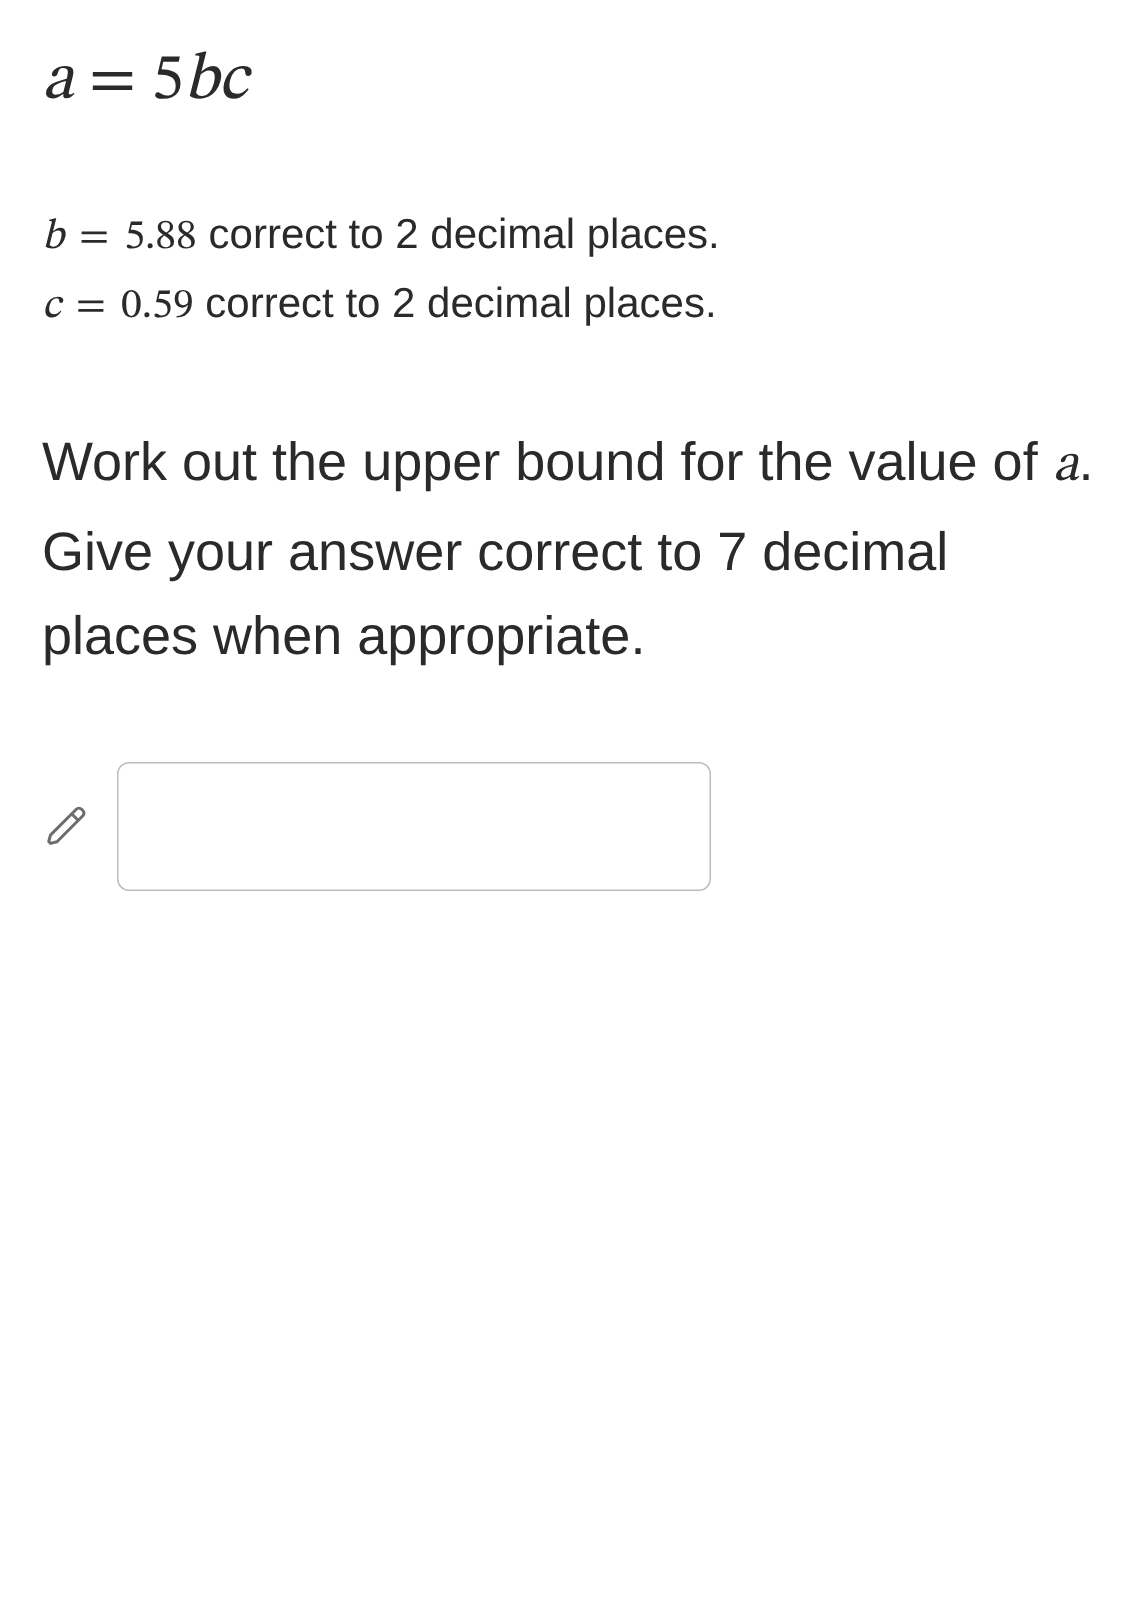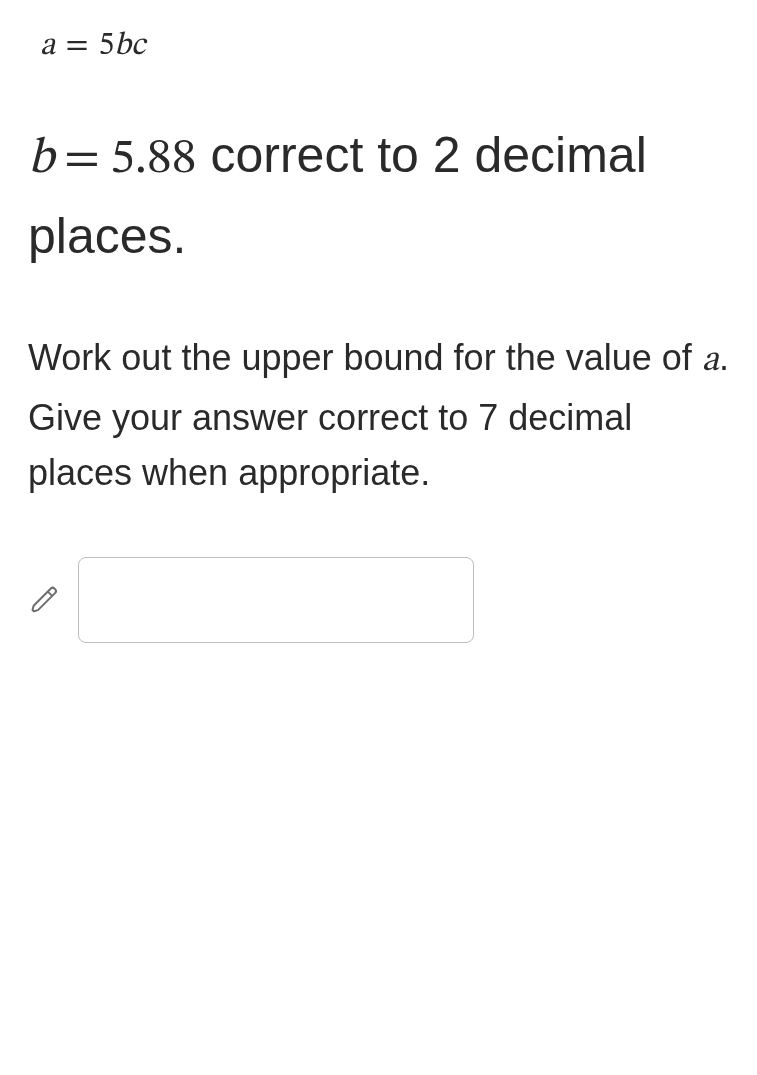--- a/index.html
+++ b/index.html
@@ -8,27 +8,26 @@
     padding: 24px 24px 24px 28px;
     width: 757px;
     height: 1075px;
     font-family: "Segoe UI", "Helvetica Neue", Arial, sans-serif;
     color: #2a2a2a;
     background: #fff;
   }
   .math-line {
     font-family: "Cambria Math", "STIX Two Math", "Times New Roman", serif;
     font-style: italic;
-    font-size: 32px;
+    font-size: 44px;
     line-height: 1.4;
     margin-bottom: 48px;
-    margin-left: 12px;
   }
   .given-block {
-    font-size: 50px;
+    font-size: 28px;
     line-height: 1.55;
     margin-bottom: 54px;
   }
   .question-block {
     font-size: 36px;
     line-height: 1.55;
     margin-bottom: 56px;
   }
   .mvar {
     font-family: "Cambria Math", "STIX Two Math", "Times New Roman", serif;
@@ -70,20 +69,23 @@
 <body>
 
 <div class="math-line">
   <span class="mvar">a</span><span class="meq">=</span><span class="mnum">5</span><span class="mvar">b</span><span class="mvar">c</span>
 </div>
 
 <div class="given-block">
   <div>
     <span class="mvar">b</span><span class="meq">=</span><span class="mnum">5.88</span><span> correct to 2 decimal places.</span>
   </div>
+  <div>
+    <span class="mvar">c</span><span class="meq">=</span><span class="mnum">0.59</span><span> correct to 2 decimal places.</span>
+  </div>
 </div>
 
 <div class="question-block">
   <div>
     <span>Work out the upper bound for the value of </span><span class="mvar">a</span><span>.</span>
   </div>
   <div>Give your answer correct to 7 decimal places when appropriate.</div>
 </div>
 
 <div class="answer-row">

